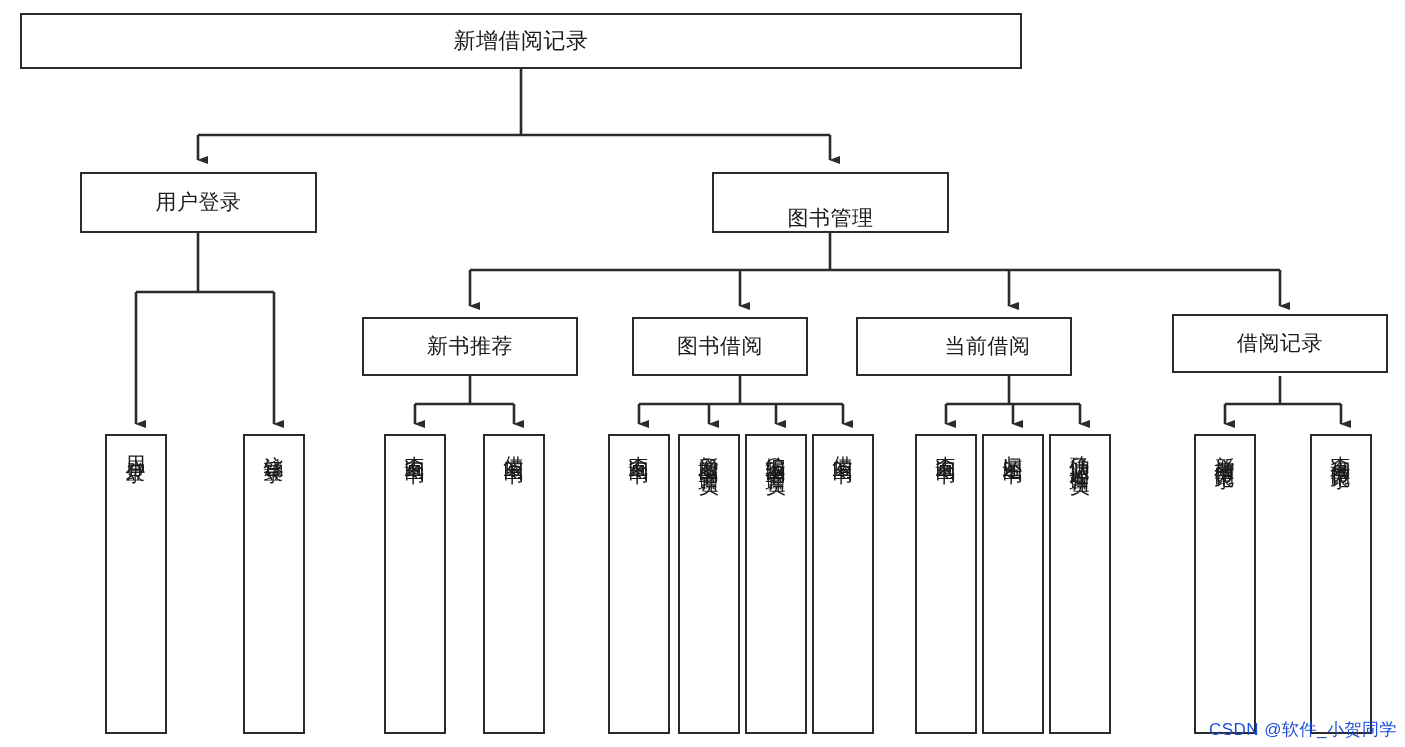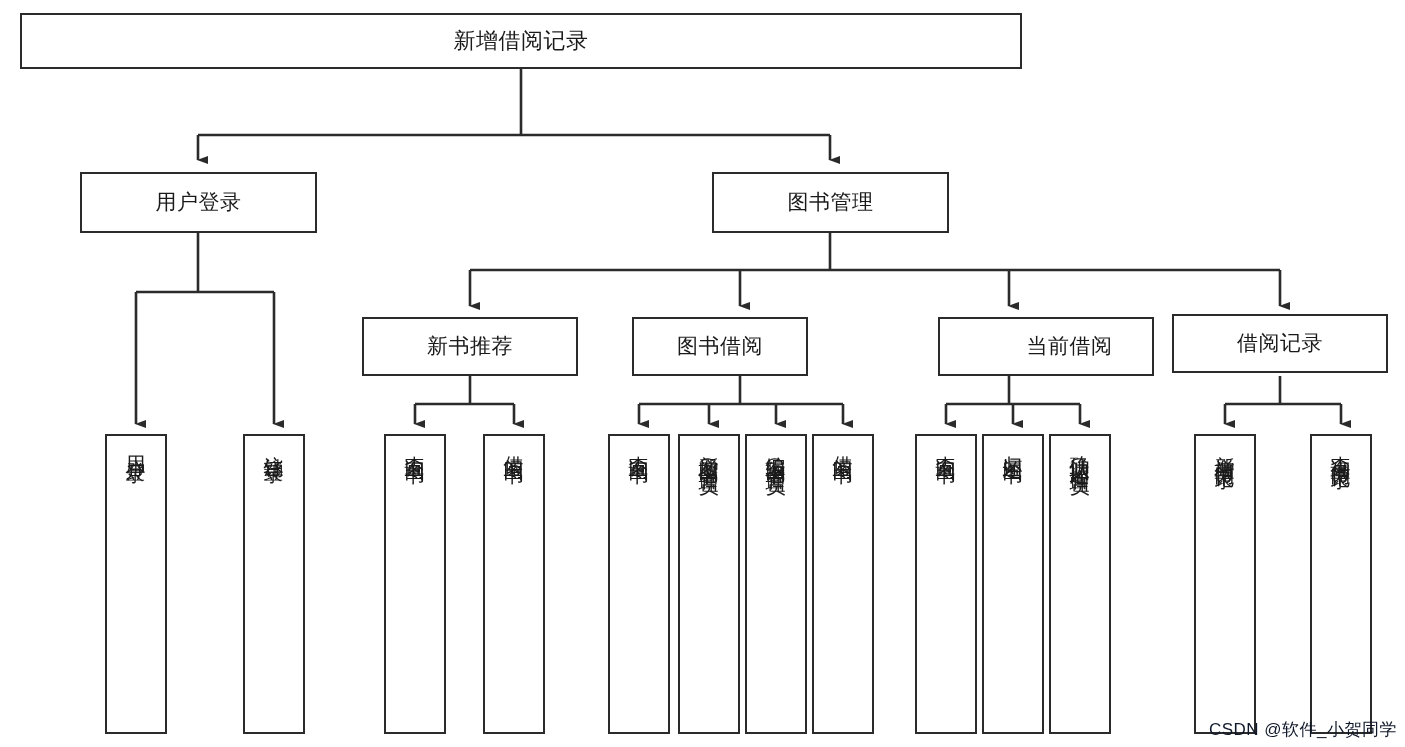--- a/index.html
+++ b/index.html
@@ -62,21 +62,21 @@
     font-size: 20px;
     line-height: 1.0;
     letter-spacing: 3px;
     white-space: nowrap;
   }
   .watermark {
     position: absolute;
     right: 8px;
     bottom: 6px;
     font-size: 17px;
-    color: #0f172a;
+    color: #1d4ed8;
     letter-spacing: 0.5px;
     white-space: nowrap;
     user-select: none;
   }
 </style>
 </head>
 <body>
 
 <div id="canvas">
 
@@ -130,31 +130,31 @@
     </g>
   </svg>
 
   <div class="node horiz root" style="left:20px; top:13px; width:1002px; height:56px;">
     <span class="label">新增借阅记录</span>
   </div>
 
   <div class="node horiz" style="left:80px; top:172px; width:237px; height:61px;">
     <span class="label">用户登录</span>
   </div>
-  <div class="node horiz" style="left:712px; top:172px; width:237px; height:61px;">
+  <div class="node horiz" style="left:712px; top:172px; width:237px; height:61px;align-items:flex-end;">
     <span class="label">图书管理</span>
   </div>
 
   <div class="node horiz" style="left:362px; top:317px; width:216px; height:59px;">
     <span class="label">新书推荐</span>
   </div>
   <div class="node horiz" style="left:632px; top:317px; width:176px; height:59px;">
     <span class="label">图书借阅</span>
   </div>
-  <div class="node horiz" style="left:938px; top:317px; width:216px; height:59px;padding-left:47px;">
+  <div class="node horiz" style="left:856px; top:317px; width:216px; height:59px;padding-left:47px;">
     <span class="label">当前借阅</span>
   </div>
   <div class="node horiz" style="left:1172px; top:314px; width:216px; height:59px;">
     <span class="label">借阅记录</span>
   </div>
 
   <div class="node vert" style="left:105px; top:434px; width:62px; height:300px;">
     <span class="label">用户登录</span>
   </div>
   <div class="node vert" style="left:243px; top:434px; width:62px; height:300px;">

